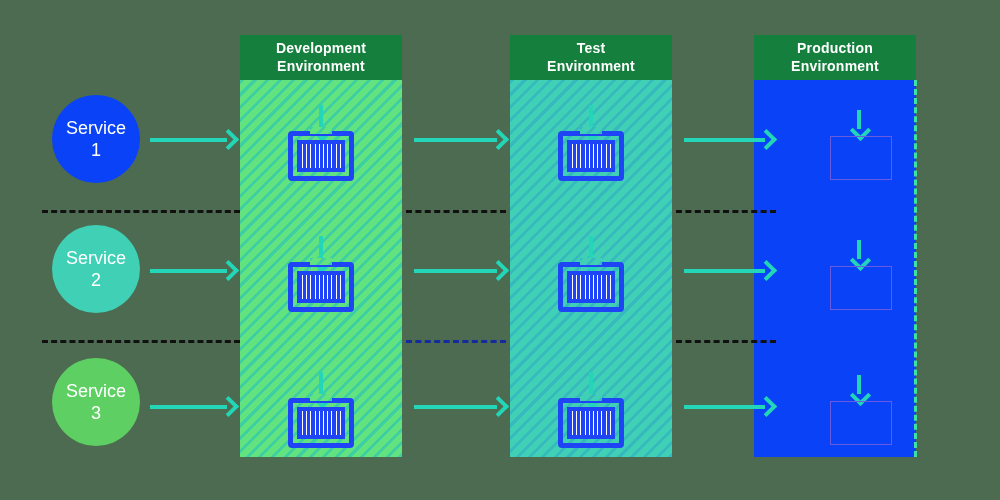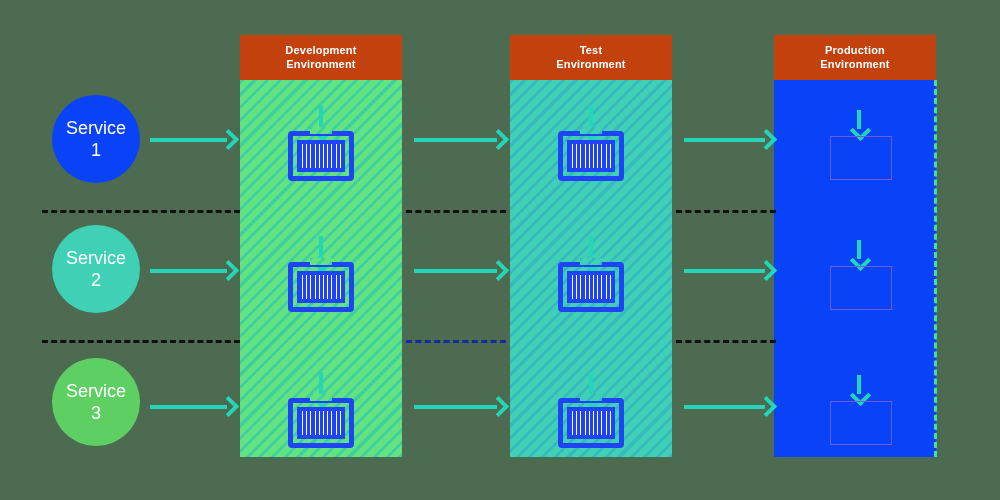--- a/index.html
+++ b/index.html
@@ -11,24 +11,24 @@
   }
   #stage{position:relative;width:1000px;height:500px;}
 
   
   .lane-sep{position:absolute;height:0;border-top-width:3px;border-top-style:dashed;}
 
   
   .env-col{position:absolute;top:35px;}
   .env-head{
     height:45px;
-    background:#c2410c;
+    background:#15803d;
     color:#ffffff;
     display:flex;flex-direction:column;align-items:center;justify-content:center;
-    font-size:11px;font-weight:bold;line-height:1.25;letter-spacing:.2px;
+    font-size:14px;font-weight:bold;line-height:1.25;letter-spacing:.2px;
     text-align:right;
   }
   .env-body{position:relative;}
 
   
   .hatch-green{
     background-color:#62e37f;
     background-image:repeating-linear-gradient(-45deg,
       rgba(32,190,190,.55) 0px, rgba(32,190,190,.55) 3px,
       rgba(0,0,0,0) 3px, rgba(0,0,0,0) 9px);
@@ -116,21 +116,21 @@
   </div>
 
   <div class="env-col" style="left:510px;width:162px;">
     <div class="env-head">
       <span>Test</span>
       <span>Environment</span>
     </div>
     <div class="env-body hatch-teal" style="height:377px;"></div>
   </div>
 
-  <div class="env-col" style="left:774px;width:162px;">
+  <div class="env-col" style="left:754px;width:162px;">
     <div class="env-head">
       <span>Production</span>
       <span>Environment</span>
     </div>
     <div class="env-body solid-blue" style="height:377px;">
       <div class="col-edge-dashed"></div>
     </div>
   </div>
 
   <div class="lane-sep" style="left:42px;width:198px;top:210px;border-top-color:#111111;"></div>

